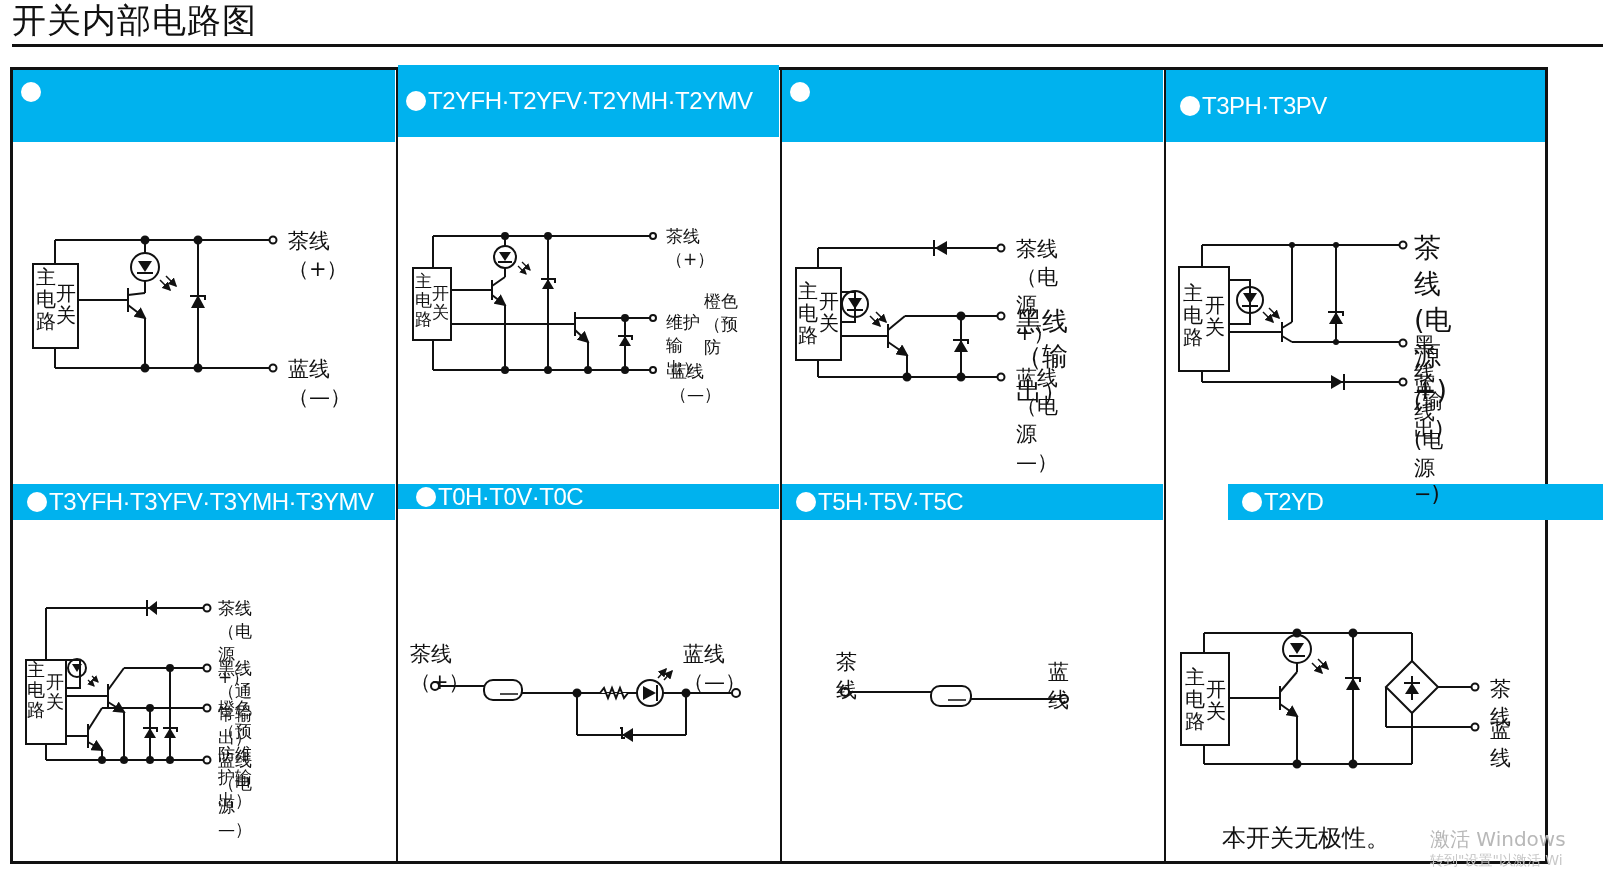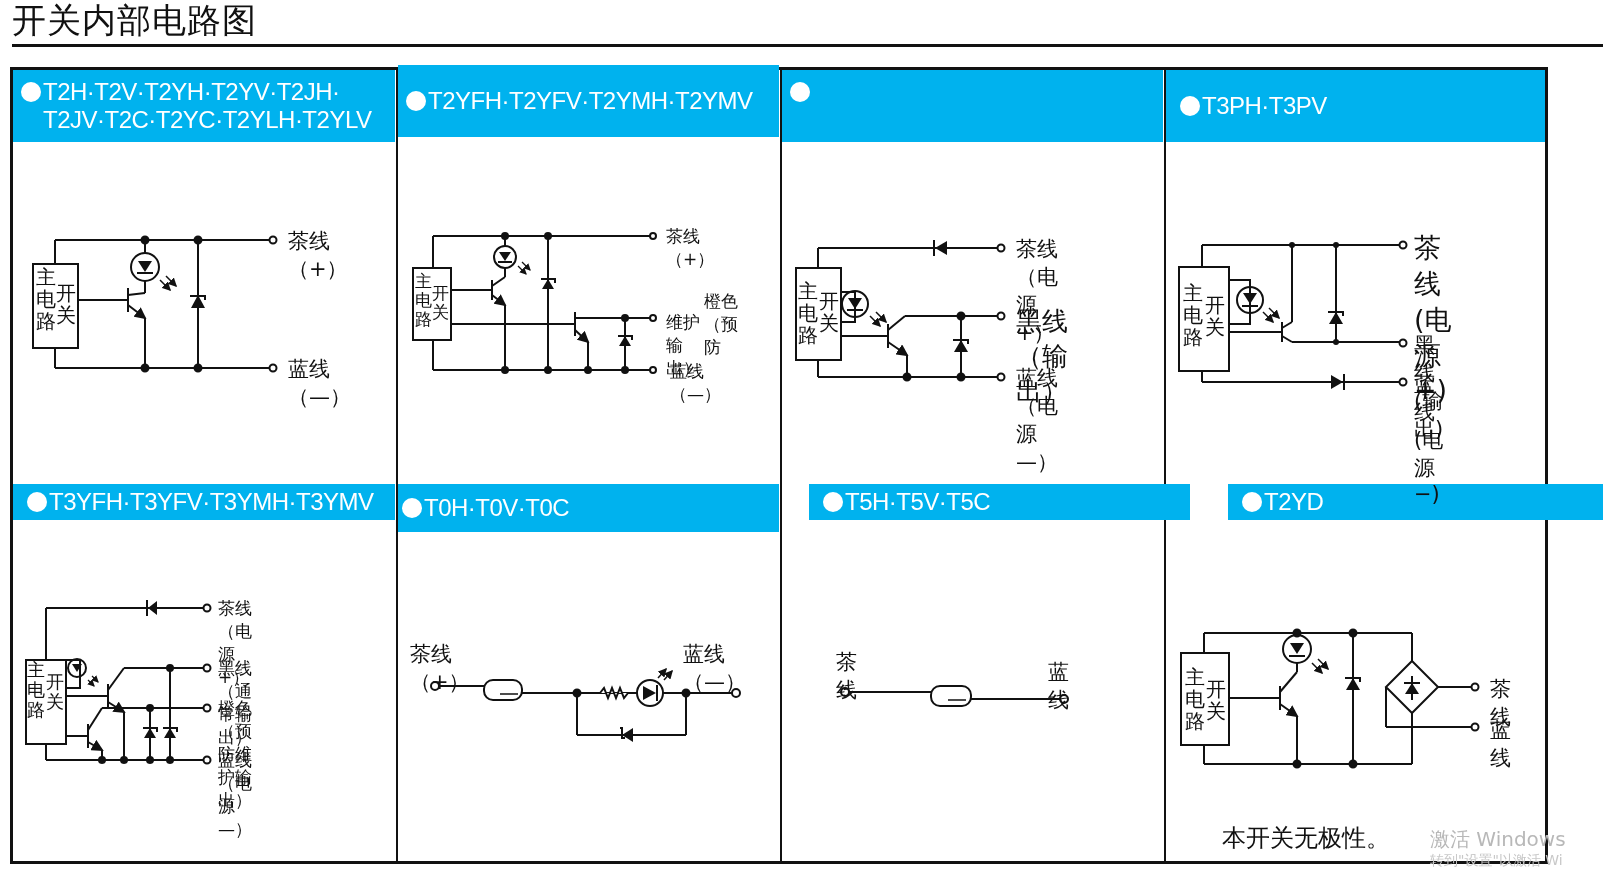--- a/index.html
+++ b/index.html
@@ -25,44 +25,42 @@
 <div class="title-rule"></div>
 
 <div class="frame"></div>
 
 <div class="vline" style="left:396px;top:70px;height:792px;"></div>
 <div class="vline" style="left:780px;top:70px;height:792px;"></div>
 <div class="vline" style="left:1164px;top:70px;height:792px;"></div>
 
 <div class="hdr two" style="left:13px;top:70px;width:382px;height:72px;padding-left:8px;">
   <span class="dot" style="margin-top:4px"></span>
-    <span class="txt">T2H·T2V·T2YH·T2YV·T2JH·
-T2JV·T2C·T2YC·T2YLH·T2YLV</span>
 </div>
 <div class="hdr" style="left:398px;top:65px;width:381px;height:72px;">
   <span class="dot"></span>
     <span class="txt">T2YFH·T2YFV·T2YMH·T2YMV</span>
 </div>
 <div class="hdr two" style="left:782px;top:70px;width:381px;height:72px;">
   <span class="dot" style="margin-top:4px"></span>
 </div>
 <div class="hdr" style="left:1166px;top:70px;width:379px;height:72px;padding-left:14px;">
   <span class="dot"></span>
     <span class="txt">T3PH·T3PV</span>
 </div>
 
 <div class="hdr" style="left:13px;top:484px;width:382px;height:36px;padding-left:14px;">
   <span class="dot"></span>
     <span class="txt">T3YFH·T3YFV·T3YMH·T3YMV</span>
 </div>
-<div class="hdr" style="left:398px;top:484px;width:381px;height:48px;padding-left:4px;">
+<div class="hdr" style="left:398px;top:484px;width:381px;height:25px;padding-left:18px;">
   <span class="dot"></span>
     <span class="txt">T0H·T0V·T0C</span>
 </div>
-<div class="hdr" style="left:782px;top:484px;width:381px;height:36px;padding-left:14px;margin-left:27px;">
+<div class="hdr" style="left:782px;top:484px;width:381px;height:36px;padding-left:14px;">
   <span class="dot"></span>
     <span class="txt">T5H·T5V·T5C</span>
 </div>
 <div class="hdr" style="left:1228px;top:484px;width:379px;height:36px;padding-left:14px;">
   <span class="dot"></span>
     <span class="txt">T2YD</span>
 </div>
 
 <svg width="0" height="0" style="position:absolute">
   <defs>

